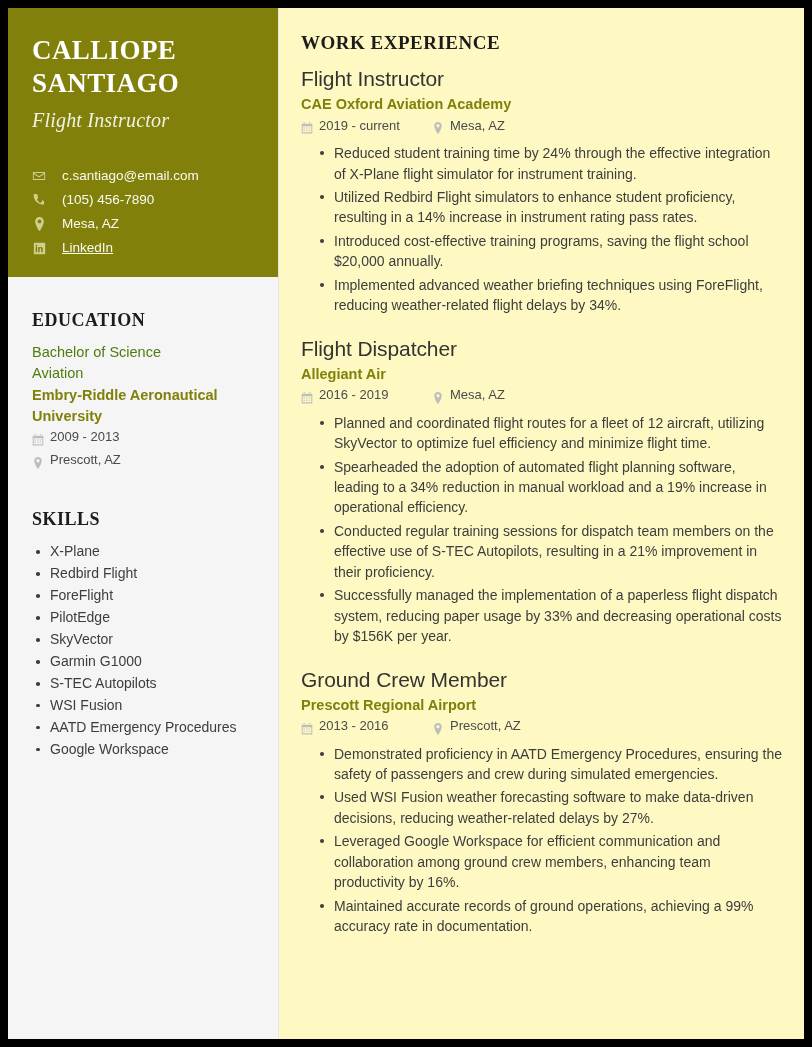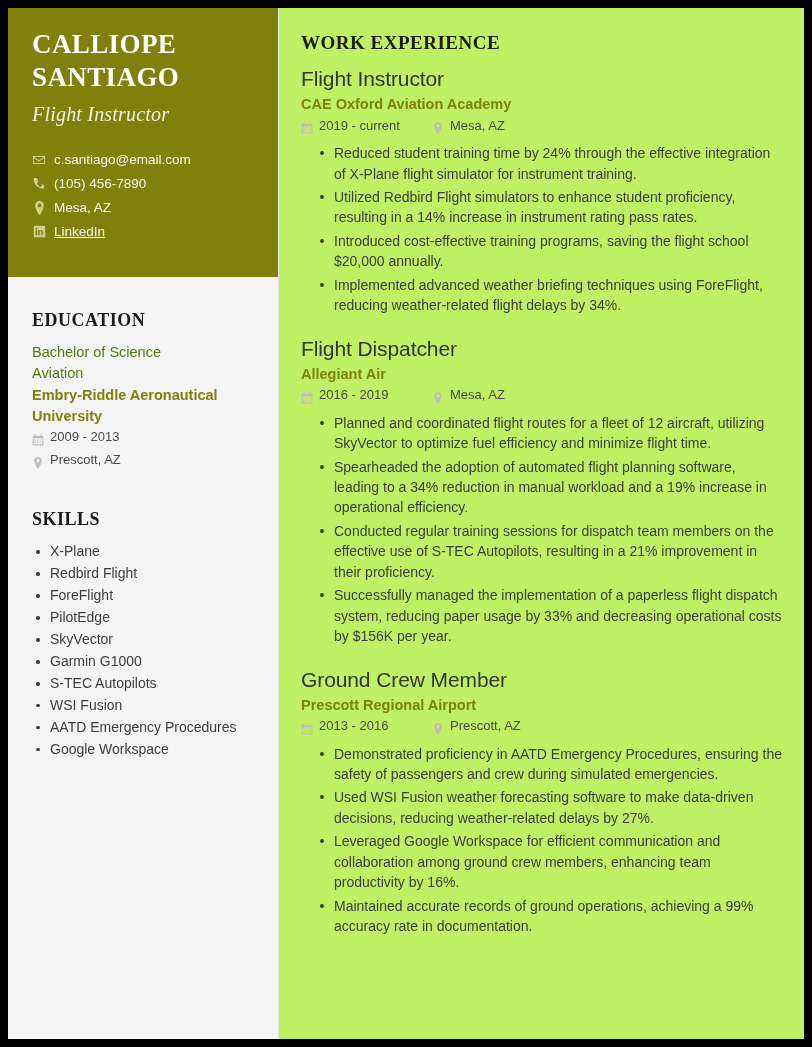--- a/index.html
+++ b/index.html
@@ -27,21 +27,21 @@
   .sidebar {
     width: 271px;
     flex: 0 0 271px;
     background: #f5f5f5;
     border-right: 1px solid #e6e6e6;
     position: relative;
   }
 
   .sidebar-header {
     background: #80800b;
-    padding: 20px 24px 26px 24px;
+    padding: 26px 24px 26px 24px;
     height: 269px;
   }
 
   .name-line {
     font-family: "Liberation Serif", serif;
     font-weight: bold;
     font-size: 27px;
     line-height: 1.22;
     color: #ffffff;
     letter-spacing: 0.4px;
@@ -56,22 +56,22 @@
     letter-spacing: 0.2px;
   }
 
   .contact-list {
     margin-top: 27px;
     list-style: none;
   }
 
   .contact-item {
     display: flex;
-    align-items: flex-start;
-    gap: 8px;
+    align-items: flex-end;
+    gap: 16px;
     font-size: 13.5px;
     color: #fbfbf2;
     line-height: 1;
     height: 24px;
   }
 
   .contact-item .ci-ico {
     width: 14px;
     flex: 0 0 14px;
     display: inline-flex;
@@ -145,21 +145,21 @@
     top: 9px;
     width: 3.5px;
     height: 3.5px;
     border-radius: 50%;
     background: #3d3d3d;
   }
 
   
   .main {
     flex: 1;
-    background: #bef264;
+    background: #fef9c3;
     padding: 24px 22px 0 22px;
   }
 
   .main-heading {
     font-family: "Liberation Serif", serif;
     font-weight: bold;
     font-size: 19px;
     color: #1c1c1c;
     letter-spacing: 0.5px;
     margin-bottom: 12px;

